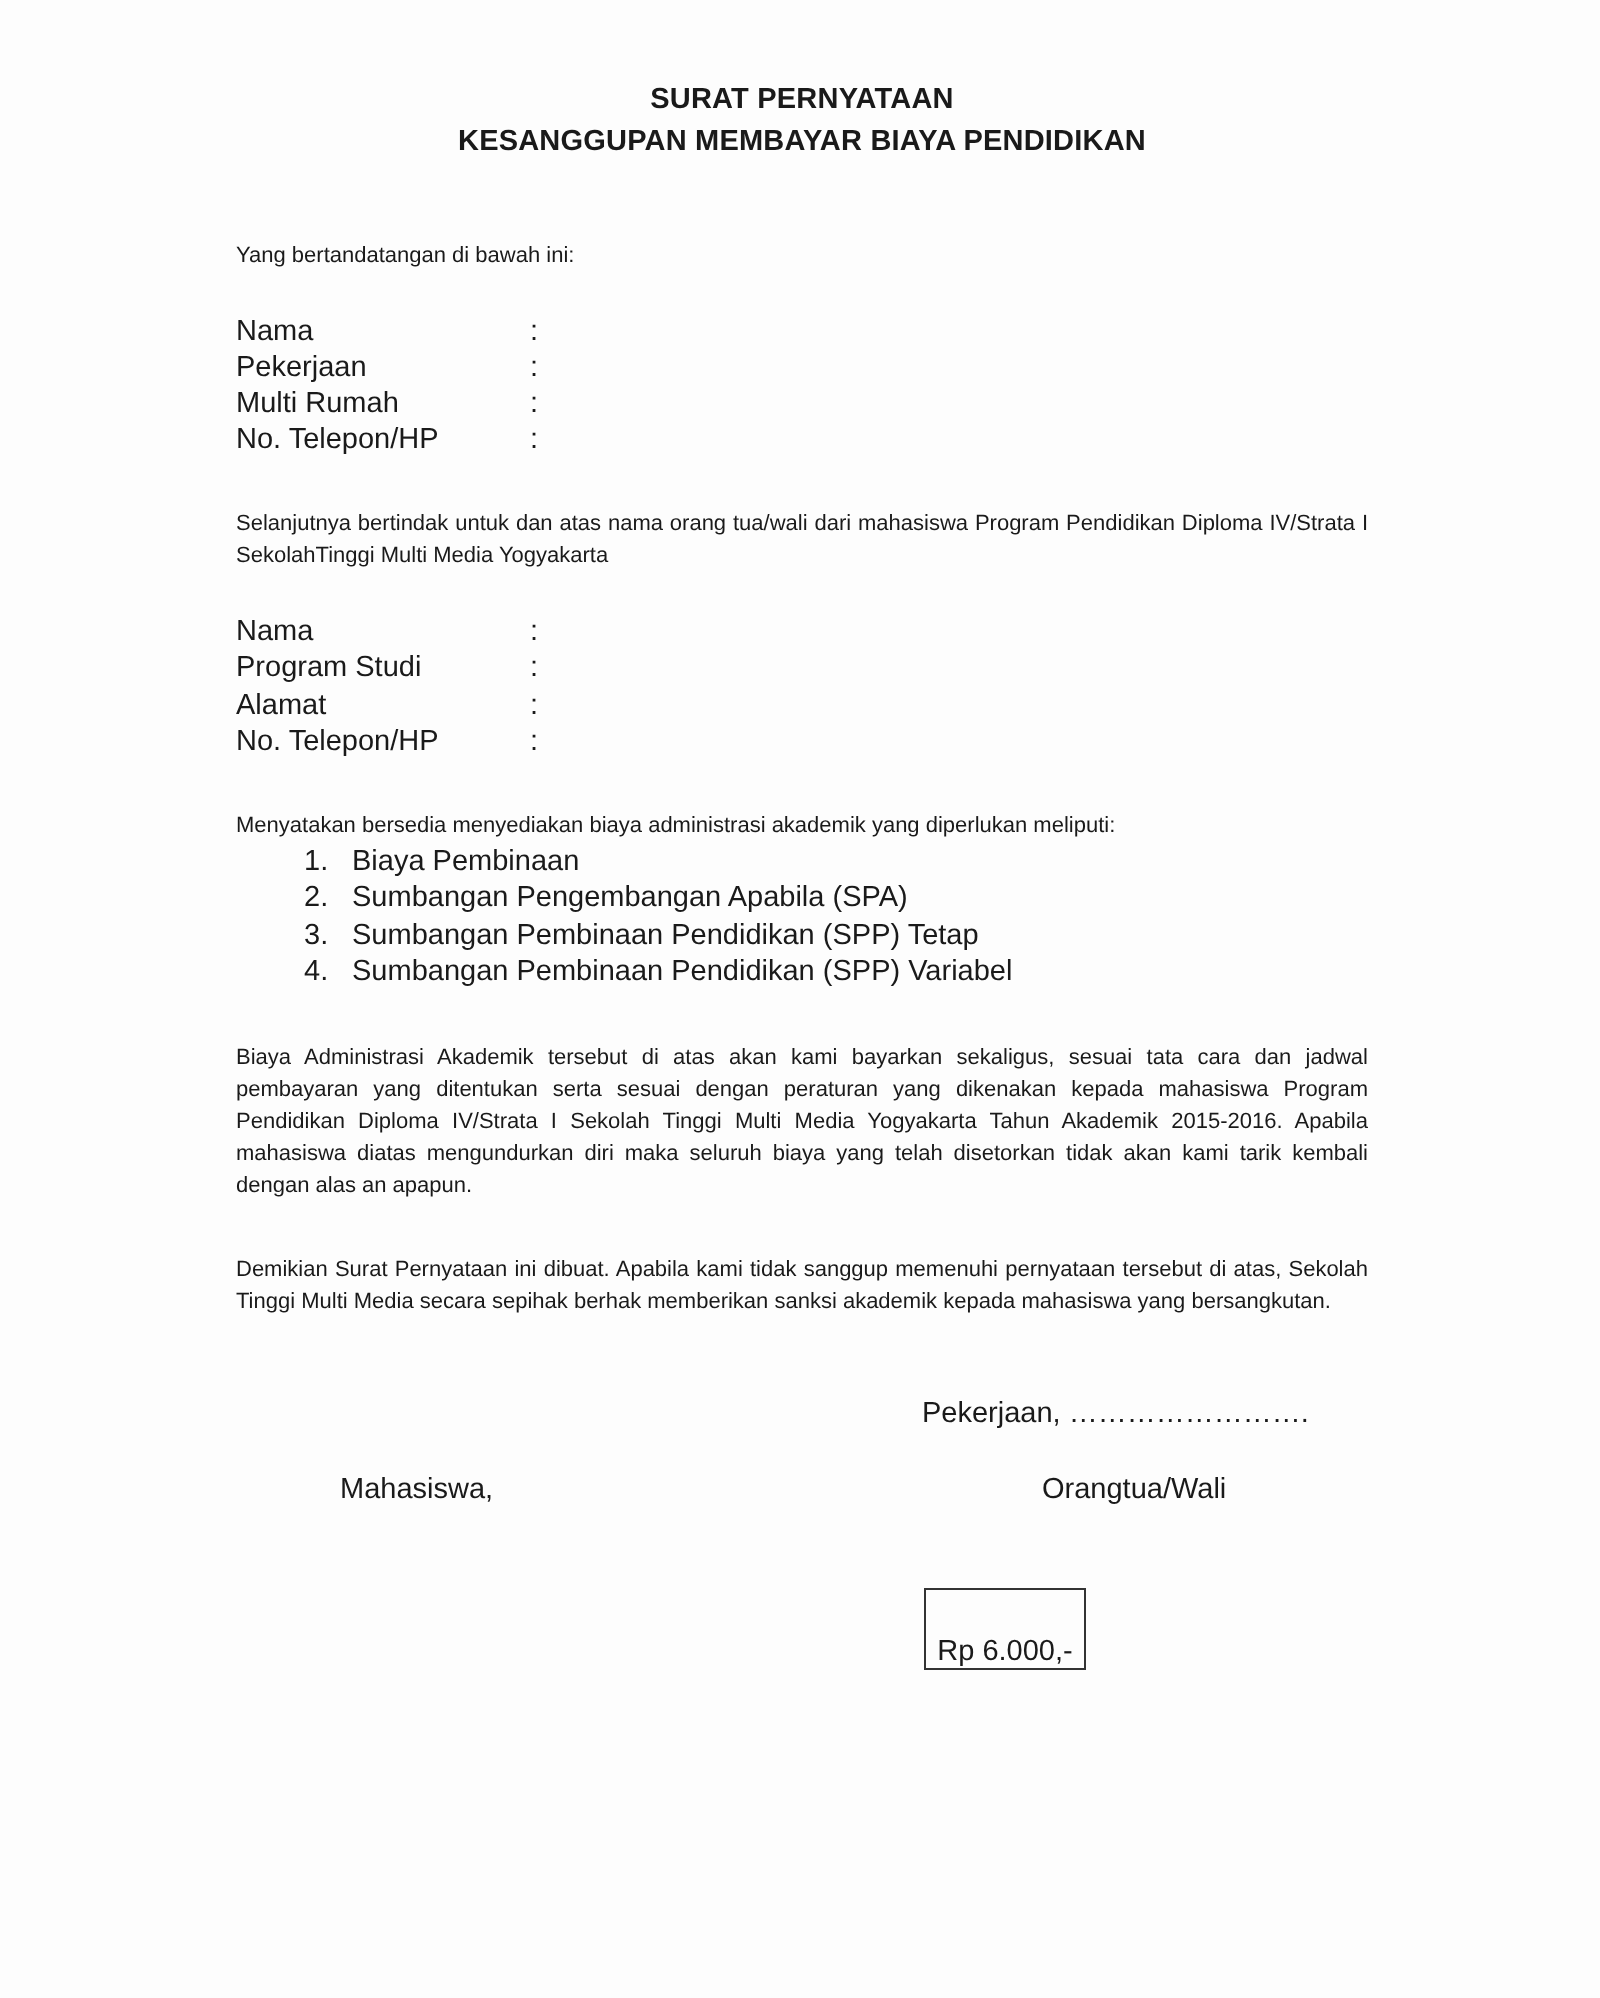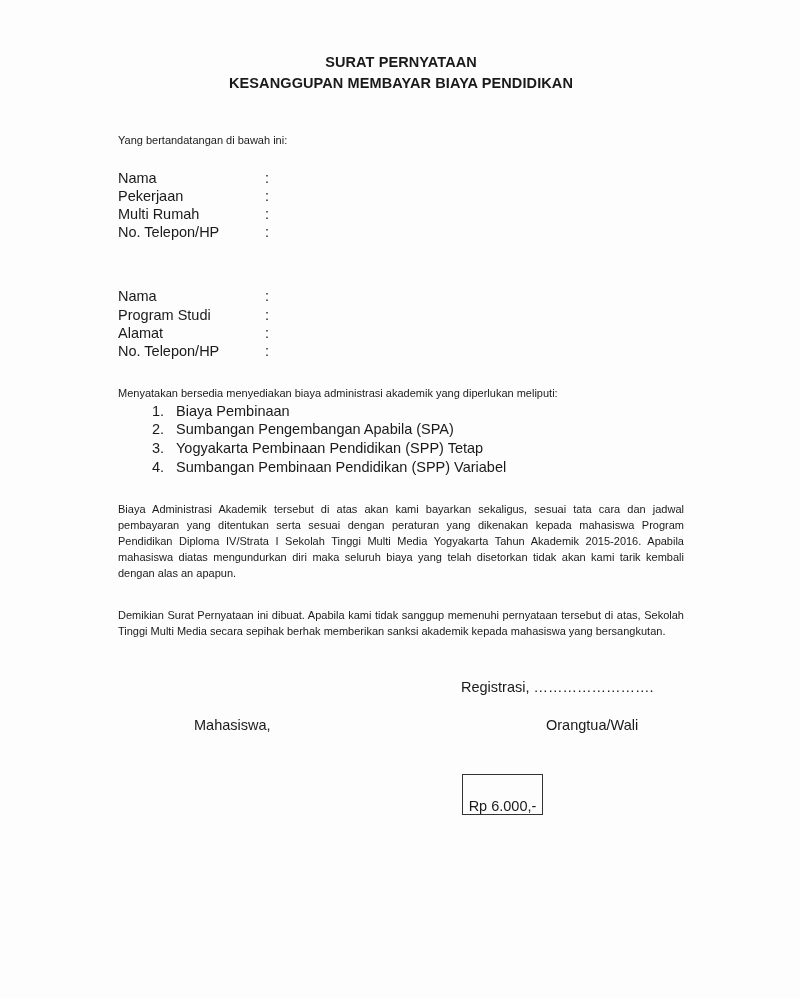--- a/index.html
+++ b/index.html
@@ -28,21 +28,21 @@
   }
 
   
   .title-block {
     text-align: center;
     font-weight: bold;
     font-size: 14.5px;
     line-height: 1.45;
     letter-spacing: 0.1px;
   }
-  #title-block { margin-top: 52px; }
+  #title-block { margin-top: 40px; }
 
   
   p.para {
     font-size: 11px;
     line-height: 1.45;
     text-align: justify;
     margin: 0;
   }
   p.para.plain { text-align: left; }
 
@@ -102,26 +102,26 @@
     margin-left: 343px; 
     white-space: nowrap;
   }
   .sig-heads {
     position: relative;
     height: 22px;
     margin-top: 22px;
   }
   .sig-head-left {
     position: absolute;
-    left: 76px;  
+    left: 52px;  
     top: 0;
   }
   .sig-head-right {
     position: absolute;
-    left: 428px; 
+    left: 403px; 
     top: 0;
   }
   .stamp-box {
     position: absolute;
     left: 344px;  
     top: 57px;
     width: 81px;
     height: 41px;
     border: 1.4px solid #333333;
     box-sizing: border-box;
@@ -168,20 +168,21 @@
       </div>
       <div class="field-row">
         <span class="field-label">No. Telepon/HP</span>
         <span class="field-colon">:</span>
         <span class="field-value"></span>
       </div>
     </div>
 
     <div class="spacer-lg"></div>
 
+    <p class="para">Selanjutnya bertindak untuk dan atas nama orang tua/wali dari mahasiswa Program Pendidikan Diploma IV/Strata I SekolahTinggi Multi Media Yogyakarta</p>
 
     <div class="spacer-md"></div>
 
     <div class="fields">
       <div class="field-row">
         <span class="field-label">Nama</span>
         <span class="field-colon">:</span>
         <span class="field-value"></span>
       </div>
       <div class="field-row">
@@ -209,41 +210,41 @@
       <li>
         <span class="num">1.</span>
         <span class="txt">Biaya Pembinaan</span>
       </li>
       <li>
         <span class="num">2.</span>
         <span class="txt">Sumbangan Pengembangan Apabila (SPA)</span>
       </li>
       <li>
         <span class="num">3.</span>
-        <span class="txt">Yogyakarta Pembinaan Pendidikan (SPP) Tetap</span>
+        <span class="txt">Sumbangan Pembinaan Pendidikan (SPP) Tetap</span>
       </li>
       <li>
         <span class="num">4.</span>
         <span class="txt">Sumbangan Pembinaan Pendidikan (SPP) Variabel</span>
       </li>
     </ol>
 
     <div class="spacer-lg"></div>
 
     <p class="para">Biaya Administrasi Akademik tersebut di atas akan kami bayarkan sekaligus, sesuai tata cara dan jadwal pembayaran yang ditentukan serta sesuai dengan peraturan yang dikenakan kepada mahasiswa Program Pendidikan Diploma IV/Strata I Sekolah Tinggi Multi Media Yogyakarta Tahun Akademik 2015-2016. Apabila mahasiswa diatas mengundurkan diri maka seluruh biaya yang telah disetorkan tidak akan kami tarik kembali dengan alas an apapun.</p>
 
     <div class="spacer-lg"></div>
 
     <p class="para">Demikian Surat Pernyataan ini dibuat. Apabila kami tidak sanggup memenuhi pernyataan tersebut di atas, Sekolah Tinggi Multi Media secara sepihak berhak memberikan sanksi akademik kepada mahasiswa yang bersangkutan.</p>
 
     <div class="spacer-lg"></div>
     <div class="spacer-sm"></div>
 
     <div class="sig-area">
-      <div class="place-line">Registrasi, …………………….</div>
+      <div class="place-line">Pekerjaan, …………………….</div>
 
       <div class="sig-heads">
         <div class="sig-head-left">Mahasiswa,</div>
         <div class="sig-head-right">Orangtua/Wali</div>
         <div class="stamp-box">
           <span>Rp 6.000,-</span>
         </div>
       </div>
 
     </div>

